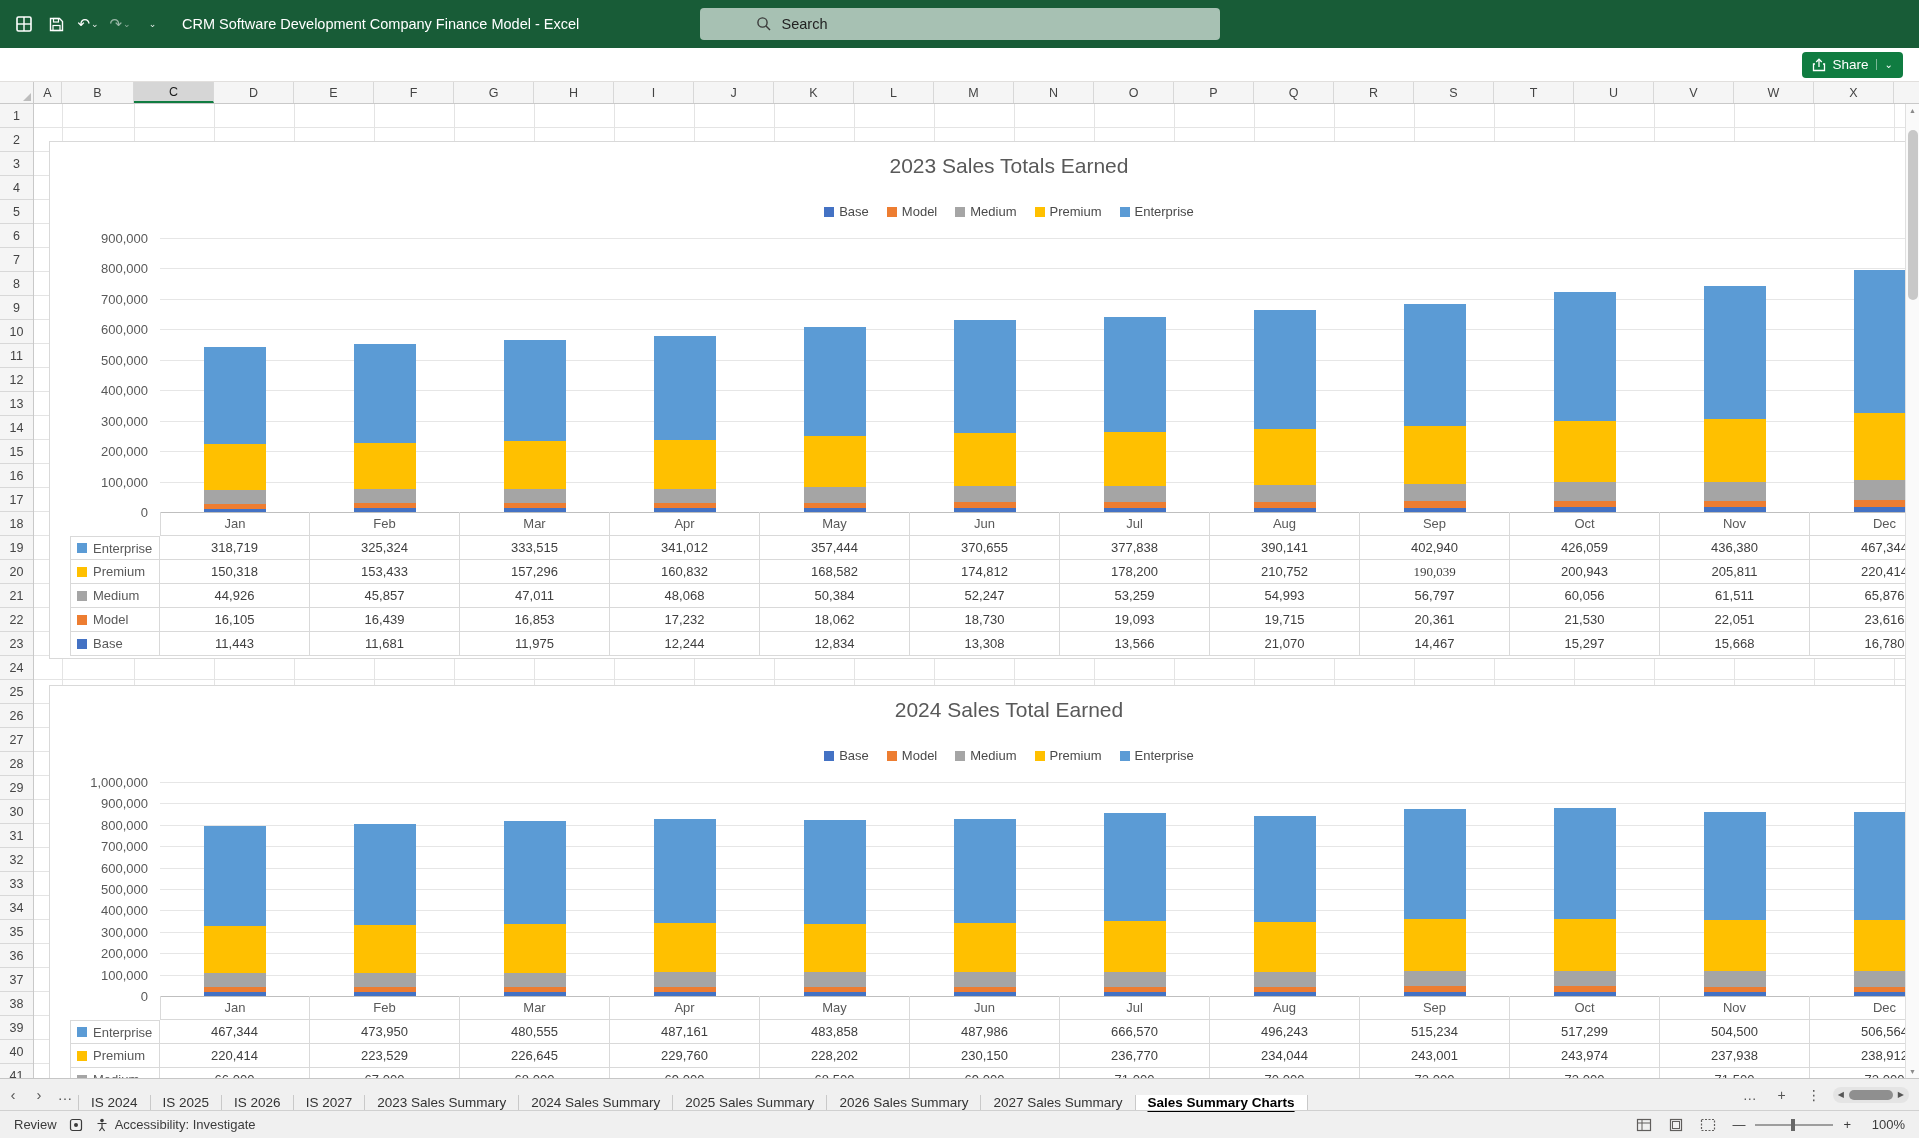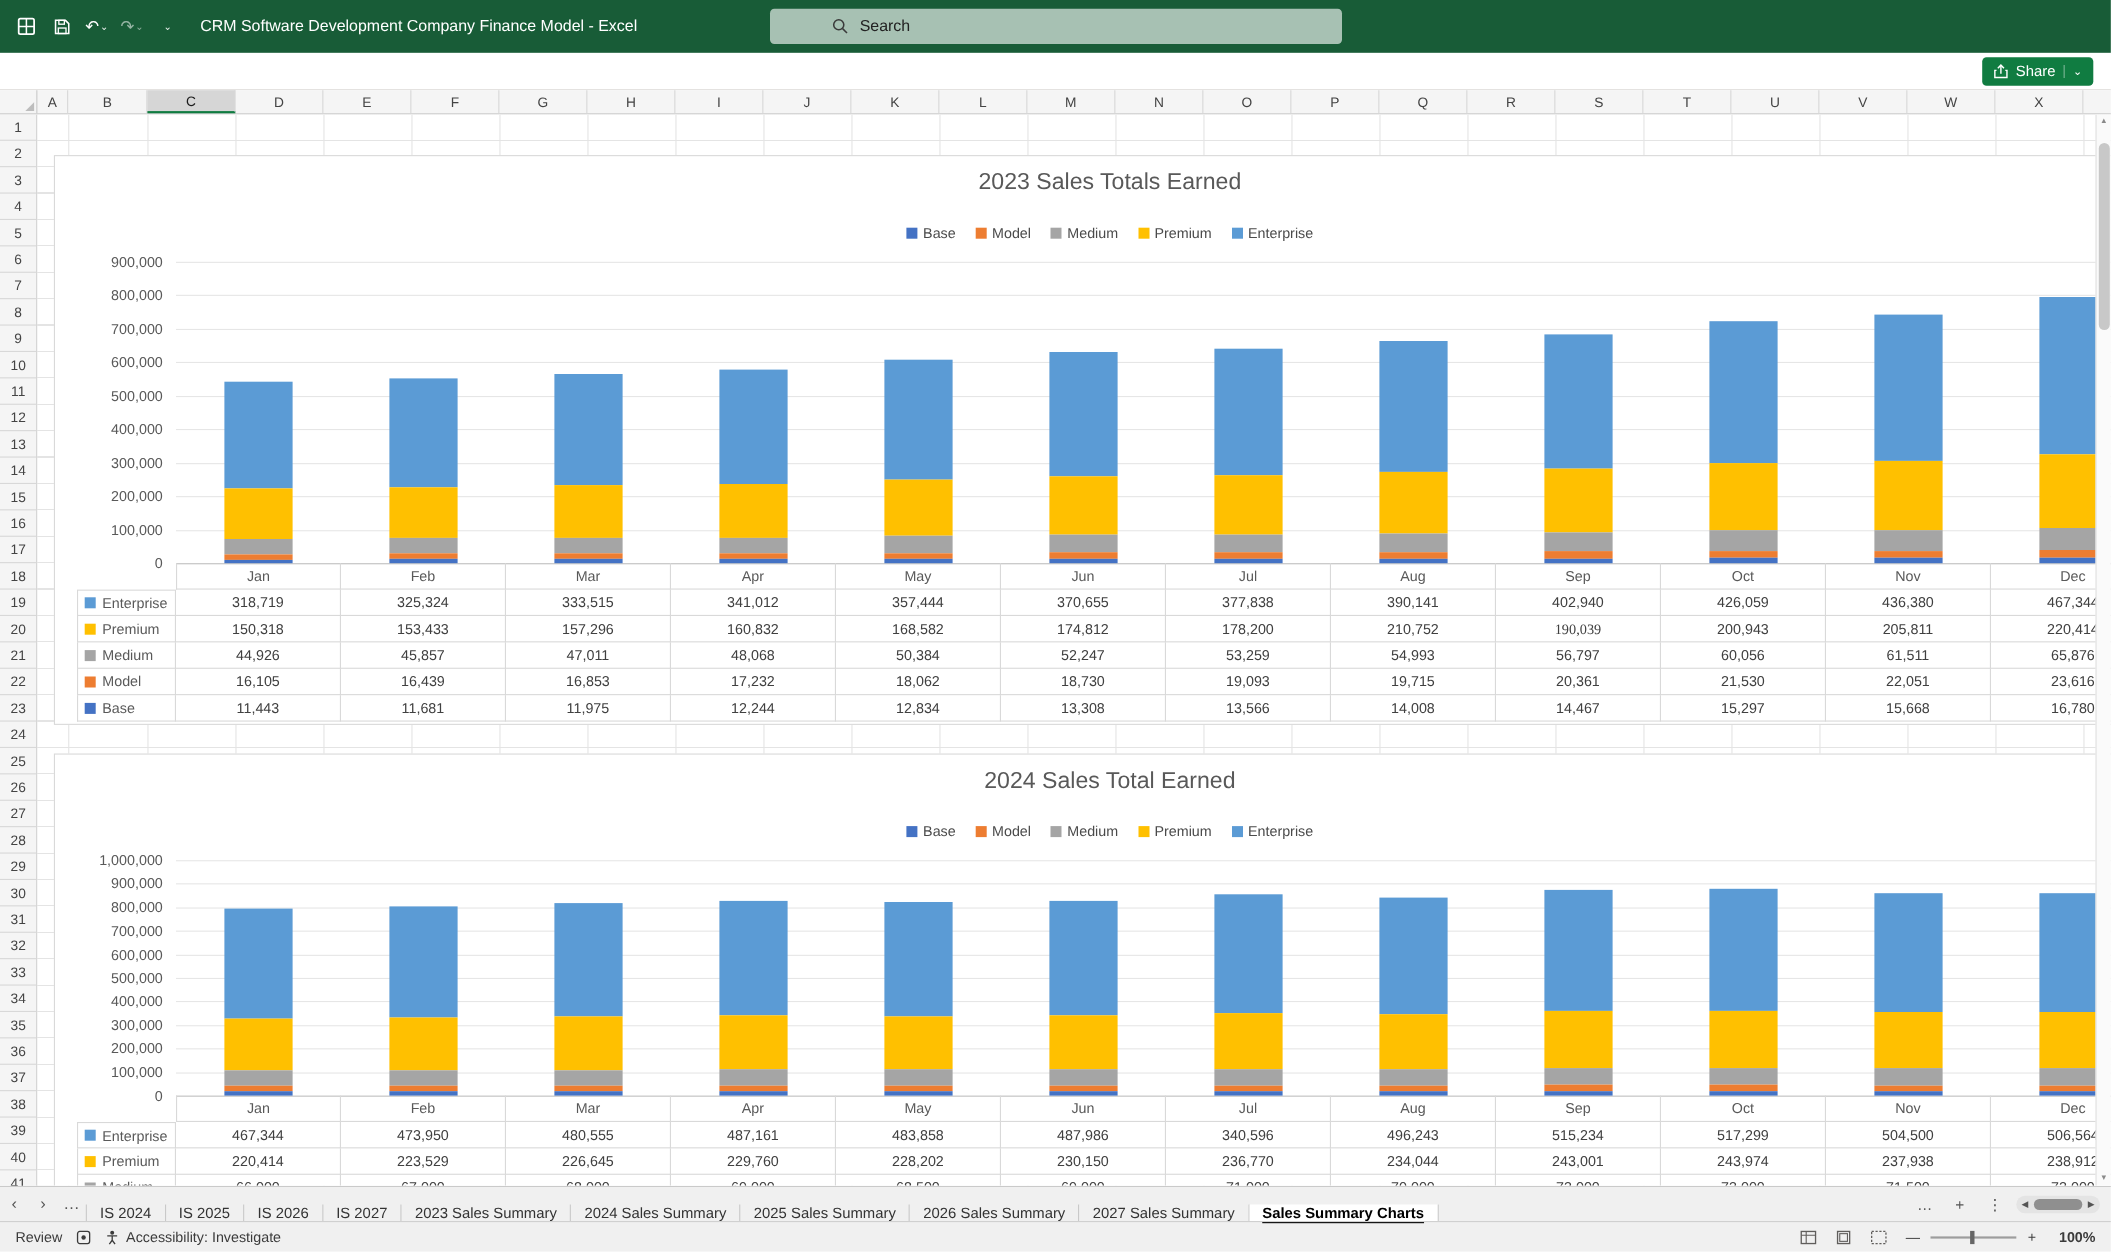--- a/index.html
+++ b/index.html
@@ -76,21 +76,21 @@
   .hscroll .arr{font-size:8px;color:#555;}
   .hthumb{width:44px;height:10px;background:#8f8f8f;border-radius:5px;}
   
   .statusbar{height:28px;background:#F0F0F0;border-top:1px solid #D0D0D0;display:flex;align-items:center;
     font-size:13px;color:#3b3b3b;padding:0 14px;gap:12px;}
   .sb-icon{display:flex;align-items:center;}
   .sb-right{margin-left:auto;display:flex;align-items:center;gap:16px;}
   .zoomctl{display:flex;align-items:center;gap:10px;}
   .ztrack{width:78px;height:2px;background:#9d9d9d;position:relative;}
   .zthumb{position:absolute;left:36px;top:-5px;width:4px;height:12px;background:#666;}
-  .zlabel{min-width:38px;text-align:right;font-weight:bold;}
+  .zlabel{min-width:38px;text-align:right;}
 </style>
 </head>
 <body>
 
 <div class="app">
 
   <header class="titlebar">
     <div class="qat">
       <span class="qbtn">
         <svg width="20" height="20" viewBox="0 0 20 20">
@@ -466,21 +466,21 @@
               <span class="lkey" style="background: rgb(68, 114, 196);"></span>
               <span class="nlab">Base</span>
             </div>
             <div class="vcell" style="width: 150px;">11,443</div>
             <div class="vcell" style="width: 150px;">11,681</div>
             <div class="vcell" style="width: 150px;">11,975</div>
             <div class="vcell" style="width: 150px;">12,244</div>
             <div class="vcell" style="width: 150px;">12,834</div>
             <div class="vcell" style="width: 150px;">13,308</div>
             <div class="vcell" style="width: 150px;">13,566</div>
-            <div class="vcell" style="width: 150px;">14,008</div>
+            <div class="vcell" style="width: 150px;">21,070</div>
             <div class="vcell" style="width: 150px;">14,467</div>
             <div class="vcell" style="width: 150px;">15,297</div>
             <div class="vcell" style="width: 150px;">15,668</div>
             <div class="vcell" style="width: 150px;">16,780</div>
           </div>
         </div>
         <div class="chart" style="left: 15px; top: 581px; width: 1920px; height: 480px;">
           <div class="c-title">2024 Sales Total Earned</div>
           <div class="c-legend">
             <span class="litem">
@@ -632,21 +632,21 @@
             <div class="ncell rfirst" style="width: 90px;">
               <span class="lkey" style="background: rgb(91, 155, 213);"></span>
               <span class="nlab">Enterprise</span>
             </div>
             <div class="vcell" style="width: 150px;">467,344</div>
             <div class="vcell" style="width: 150px;">473,950</div>
             <div class="vcell" style="width: 150px;">480,555</div>
             <div class="vcell" style="width: 150px;">487,161</div>
             <div class="vcell" style="width: 150px;">483,858</div>
             <div class="vcell" style="width: 150px;">487,986</div>
-            <div class="vcell" style="width: 150px;">340,596</div>
+            <div class="vcell" style="width: 150px;">666,570</div>
             <div class="vcell" style="width: 150px;">496,243</div>
             <div class="vcell" style="width: 150px;">515,234</div>
             <div class="vcell" style="width: 150px;">517,299</div>
             <div class="vcell" style="width: 150px;">504,500</div>
             <div class="vcell" style="width: 150px;">506,564</div>
           </div>
           <div class="trow" style="top: 358px;">
             <div class="tspacer" style="width: 20px;"></div>
             <div class="ncell" style="width: 90px;">
               <span class="lkey" style="background: rgb(255, 192, 0);"></span>

